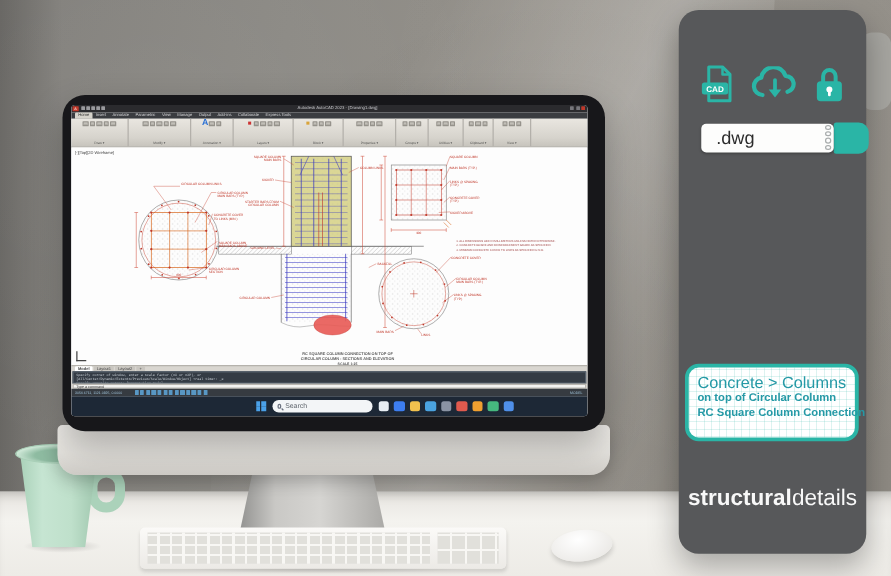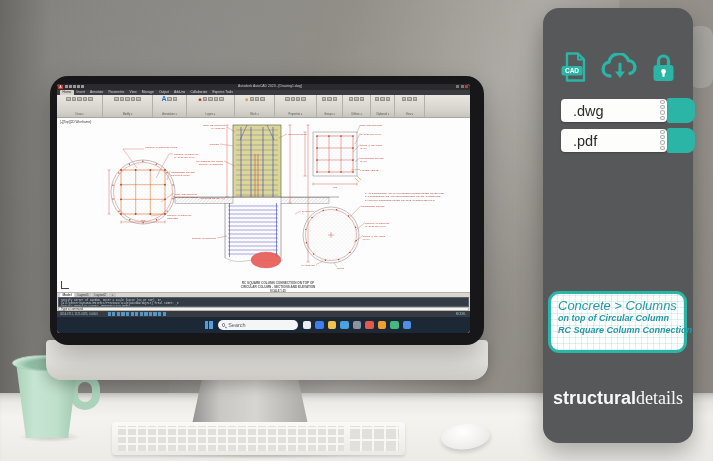--- a/index.html
+++ b/index.html
@@ -126,28 +126,28 @@
   .fmt-tab{position:absolute;left:106px;top:0;width:28px;height:25px;background:#2ab5a6;border-radius:2px 8px 8px 2px;}
   .fmt-pill{position:absolute;left:0;top:1px;width:106px;height:23px;background:#fdfdfc;border:none;border-radius:4px;
     text-align:left;padding:0 0 0 12px;font-size:14.5px;font-weight:500;color:#2c2c2c;line-height:22px;
     box-shadow:0 1px 2px rgba(0,0,0,.25);}
   .coil{position:absolute;left:99px;top:1.5px;display:flex;flex-direction:column;gap:1px;z-index:2;}
   .coil span{width:5px;height:4.4px;border:1.1px solid #a9adad;border-radius:50%;background:#fdfdfd;}
 
   .product-box{position:absolute;left:5px;top:283px;width:139px;height:62px;background-color:#fff;
     background-image:repeating-linear-gradient(90deg,rgba(42,181,166,.16) 0 .8px,transparent .8px 6px),
                      repeating-linear-gradient(0deg,rgba(42,181,166,.16) 0 .8px,transparent .8px 6px);
-    border:3px solid #2ab5a6;border-radius:11px;padding:4px 7px 3px;font-style:italic;}
+    border:3px solid #2ab5a6;border-radius:11px;padding:4px 7px 3px;}
   .prod-cat{font-size:13px;font-weight:500;color:#2599a6;line-height:15px;white-space:nowrap;}
   .prod-l{font-size:9px;font-weight:bold;color:#2599a6;line-height:11.5px;white-space:nowrap;}
   .prod-sku{font-size:9px;font-weight:bold;color:#2599a6;line-height:11.5px;text-align:right;}
 
   .brand{position:absolute;left:0;top:380px;width:150px;text-align:center;color:#f8f8f8;font-size:18px;white-space:nowrap;}
   .brand b{font-weight:bold;}
-  .brand span{font-weight:normal;font-family:Liberation Serif, serif;}
+  .brand span{font-weight:normal;}
 </style>
 </head>
 <body>
 
 <div id="scene">
   <div class="wall"></div>
   <div class="streak"></div>
   <div class="desk"></div>
 
   <div class="behind-tab"></div>
@@ -559,30 +559,20 @@
         <div class="fmt-row">
           <div class="fmt-tab"></div>
           <button class="fmt-pill">.dwg</button>
           <div class="coil">
             <span></span>
             <span></span>
             <span></span>
             <span></span>
           </div>
         </div>
-        <div class="fmt-row">
-          <div class="fmt-tab"></div>
-          <button class="fmt-pill">.pdf</button>
-          <div class="coil">
-            <span></span>
-            <span></span>
-            <span></span>
-            <span></span>
-          </div>
-        </div>
       </div>
 
     <div class="product-box">
       <div class="prod-cat">Concrete &gt; Columns</div>
       <div class="prod-l">on top of Circular Column</div>
       <div class="prod-l">RC Square Column Connection</div>
     </div>
 
     <div class="brand">
       <b>structural</b><span>details</span>

